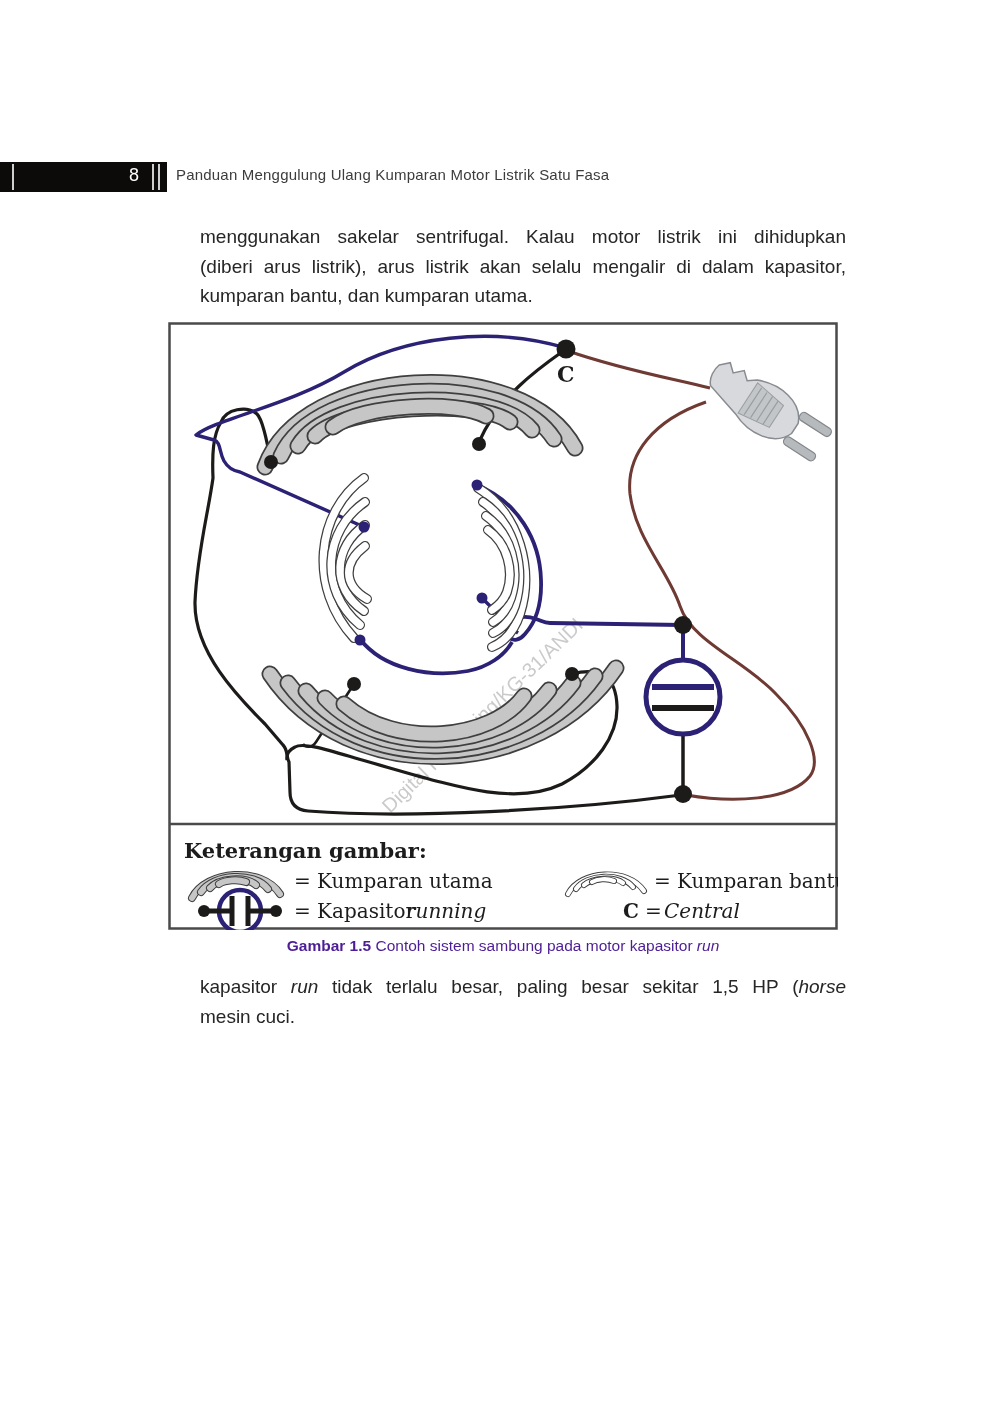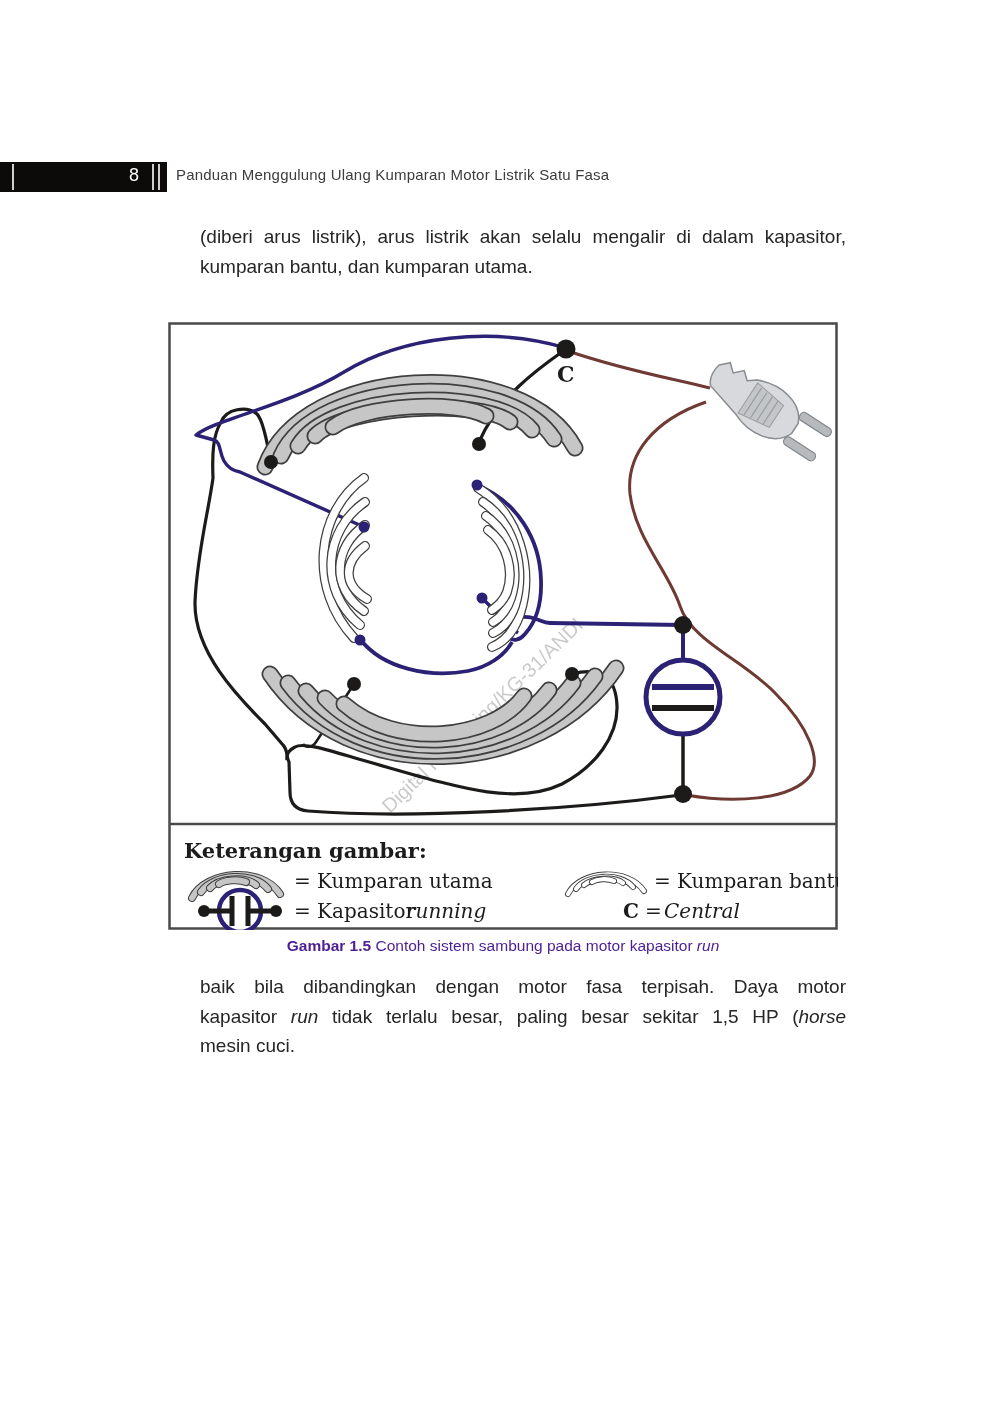--- a/index.html
+++ b/index.html
@@ -40,20 +40,21 @@
 
   <div class="pagenum-bar">
     <div class="bar-line-left"></div>
     <div class="bar-line-r1"></div>
     <div class="bar-line-r2"></div>
     <div class="pagenum">8</div>
   </div>
   <div class="header-title">Panduan Menggulung Ulang Kumparan Motor Listrik Satu Fasa</div>
 
   <div class="para p1">
+    <div class="jline"><span>menggunakan sakelar sentrifugal. Kalau motor listrik ini dihidupkan</span></div>
     <div class="jline"><span>(diberi arus listrik), arus listrik akan selalu mengalir di dalam kapasitor,</span></div>
     <div class="jlast"><span>kumparan bantu, dan kumparan utama.</span></div>
   </div>
 
   <div class="figure">
     <svg width="670" height="608" viewBox="0 0 670 608" xmlns="http://www.w3.org/2000/svg">
 
       <rect x="1.5" y="1.5" width="667" height="605" fill="#ffffff" stroke="#4a4a4a" stroke-width="2.5"></rect>
       <line x1="2" y1="502" x2="668" y2="502" stroke="#4a4a4a" stroke-width="2.5"></line>
 
@@ -199,18 +200,17 @@
         <text class="serif" x="455" y="596" font-size="20" font-weight="bold">C</text>
         <text class="serif" x="477" y="596" font-size="20">=</text>
         <text class="serif" x="496" y="596" font-size="20" font-style="italic">Central</text>
       </g>
     </svg>
   </div>
 
   <div class="caption"><span class="bd">Gambar 1.5 </span><span>Contoh sistem sambung pada motor kapasitor </span><span class="it">run</span></div>
 
   <div class="para p2">
-    <div class="jline"><span>baik bila dibandingkan dengan motor fasa terpisah. Daya motor</span></div>
     <div class="jline"><span>kapasitor </span><span class="it">run</span><span> tidak terlalu besar, paling besar sekitar 1,5 HP (</span><span class="it">horse</span></div>
     <div class="jlast"><span>mesin cuci.</span></div>
   </div>
 
 </div>
 
 </body></html>

